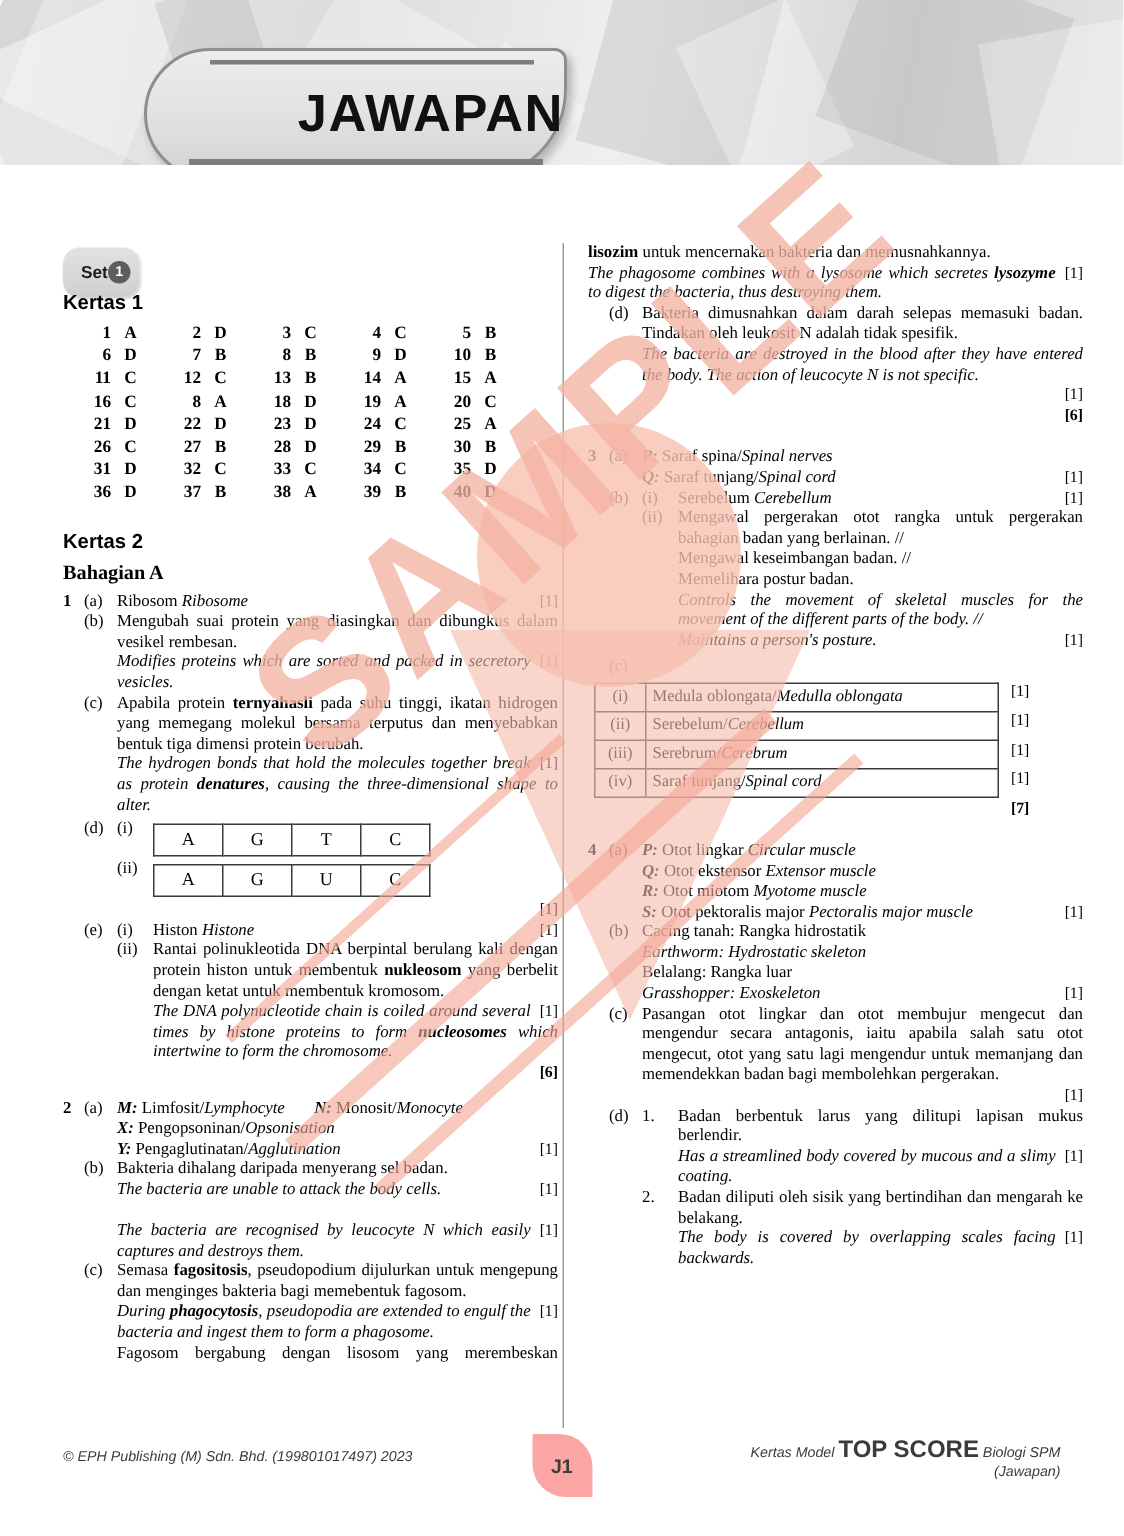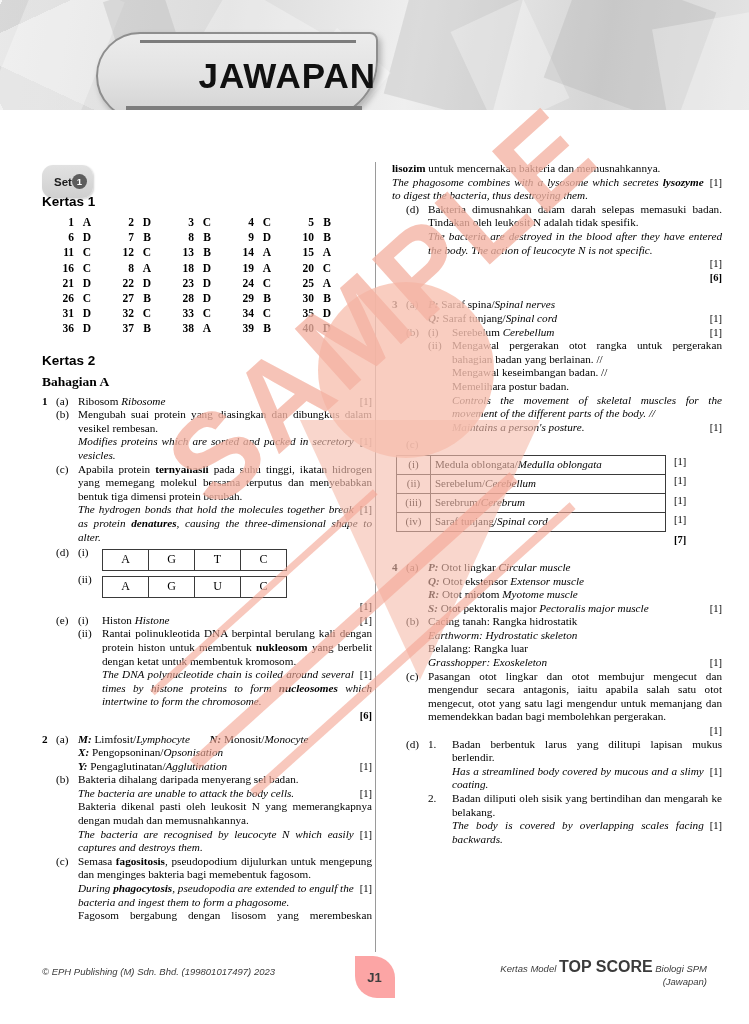--- a/index.html
+++ b/index.html
@@ -504,21 +504,21 @@
           <span class="en b">Y:</span><span> Pengaglutinatan/</span><span class="en">Agglutination</span>
         </span>
       </div>
       <div class="qrow">
         <span class="qnum"></span>
         <span class="qlet">(b)</span>
         <span class="qtxt">
           <span>Bakteria dihalang daripada menyerang sel badan.</span><br>
           <span class="mk">[1]</span>
           <span class="en">The bacteria are unable to attack the body cells.</span><br>
-          <span>Bakteria dikenal pasti oleh leukosit N yang memerangkapnya dengan mudah dan memusnahkannya.</span><br>
+          <br>
           <span class="mk">[1]</span>
           <span class="en">The bacteria are recognised by leucocyte N which easily captures and destroys them.</span>
         </span>
       </div>
       <div class="qrow">
         <span class="qnum"></span>
         <span class="qlet">(c)</span>
         <span class="qtxt">
           <span>Semasa </span><span class="b">fagositosis</span><span>, pseudopodium dijulurkan untuk mengepung dan menginges bakteria bagi memebentuk fagosom.</span><br>
           <span class="mk">[1]</span>

